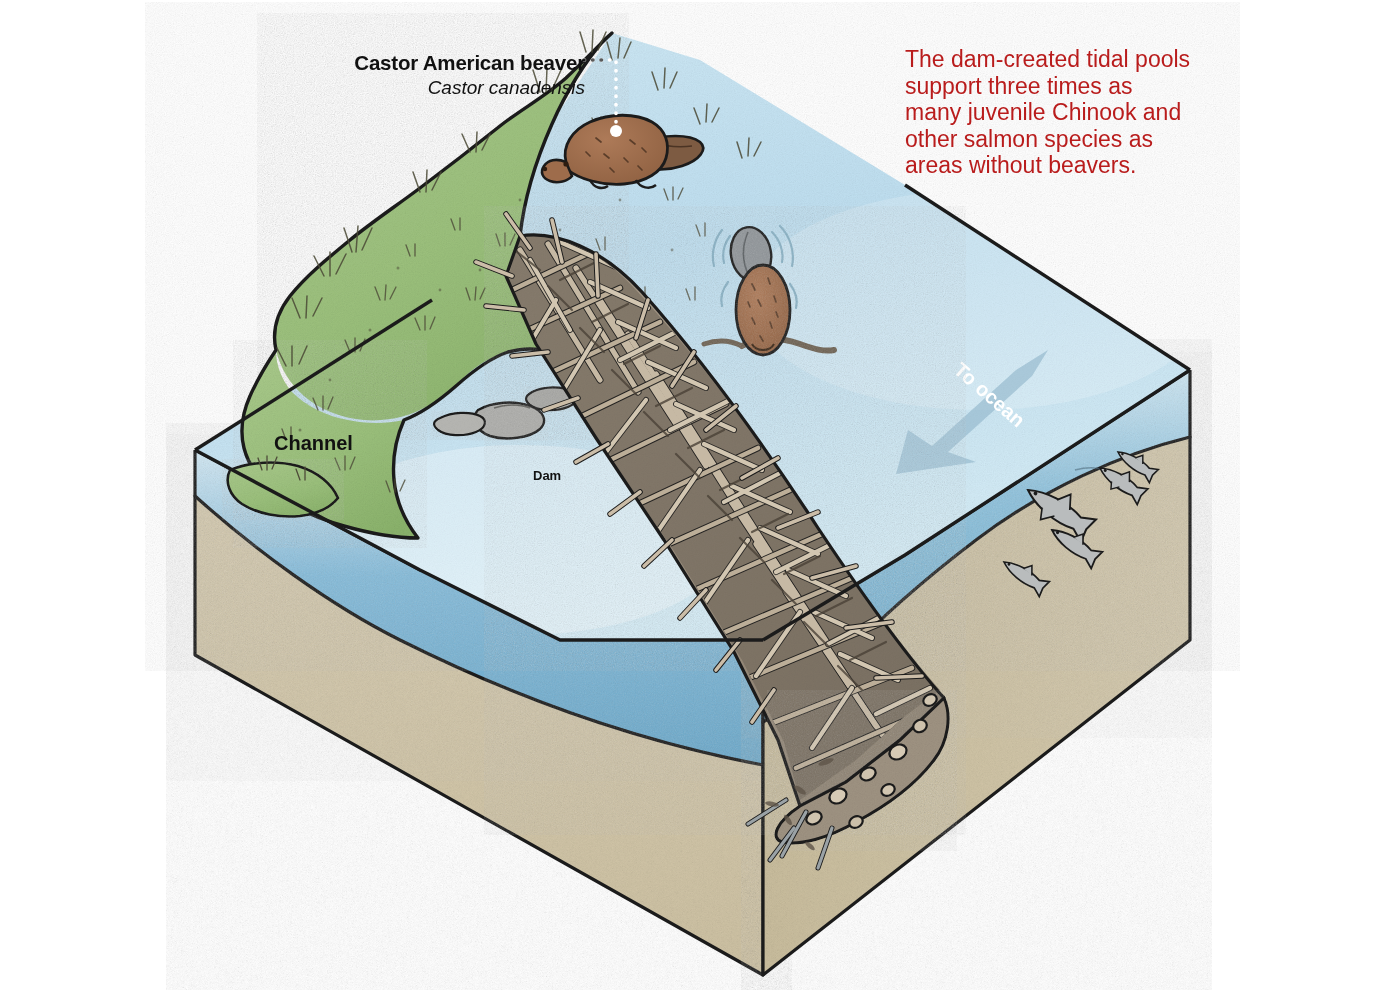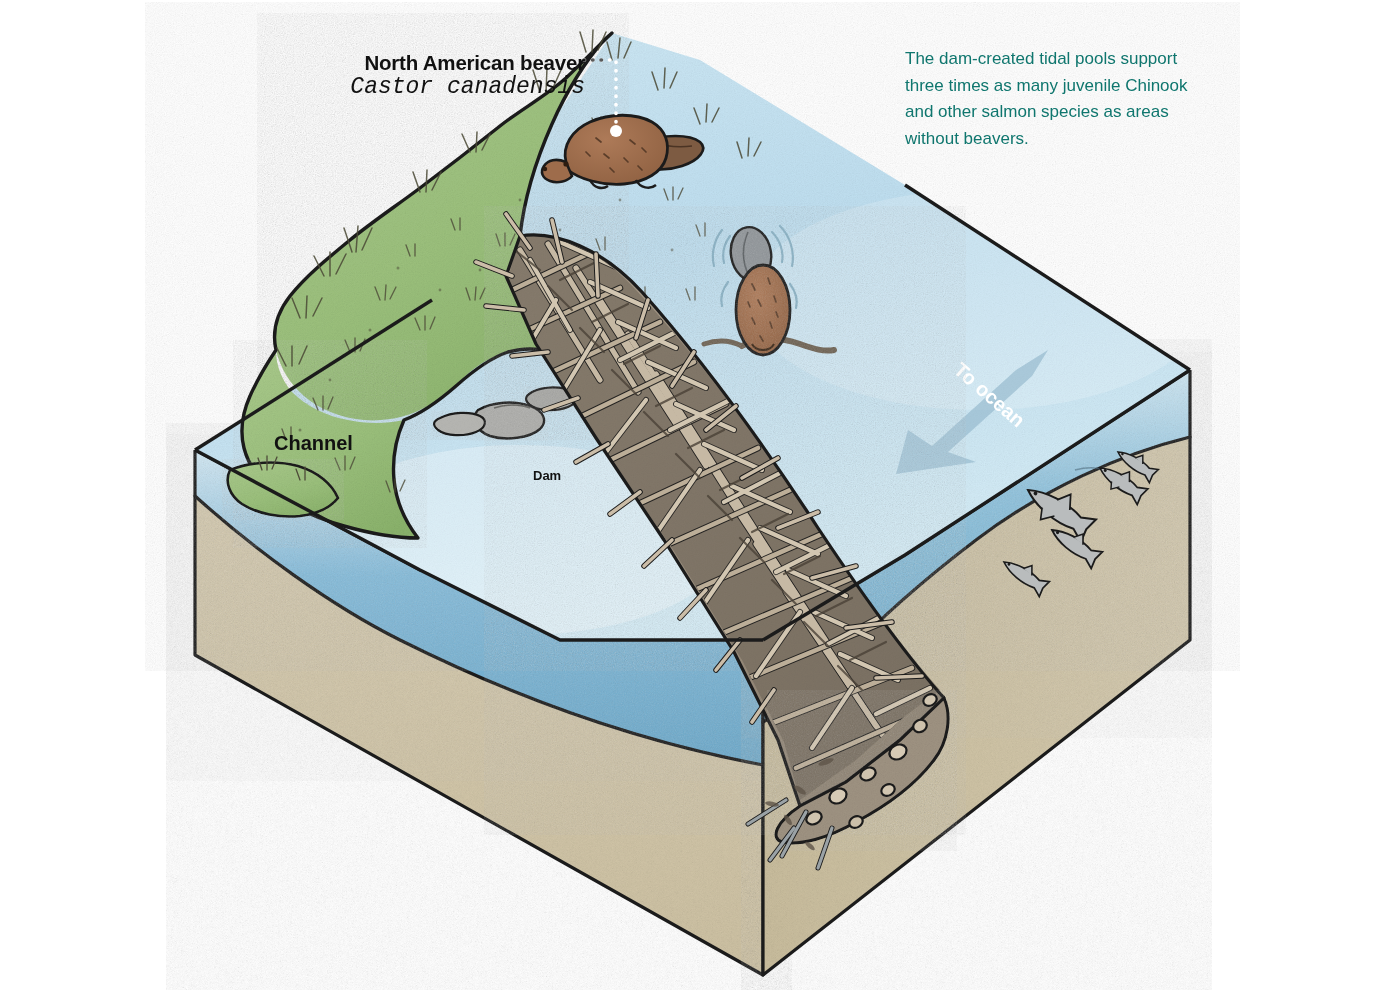--- a/index.html
+++ b/index.html
@@ -8,27 +8,27 @@
   #stage{position:relative;width:1382px;height:990px;background:#fff;}
   svg#scene{position:absolute;left:0;top:0;width:1382px;height:990px;}
 
   .lbl{position:absolute;color:#111;}
   #label-beaver-common{
     left:345px;top:50px;width:240px;text-align:right;
     font-size:20.5px;font-weight:bold;letter-spacing:-0.2px;line-height:25px;
   }
   #label-beaver-latin{
     left:345px;top:75px;width:240px;text-align:right;
-    font-size:23px;font-style:italic;line-height:25px;font-family:Liberation Mono, monospace;
+    font-size:19px;font-style:italic;line-height:25px;
   }
   #label-channel{left:258px;top:432px;font-size:20px;font-weight:bold;margin-left:16px;}
   #label-dam{left:533px;top:468px;font-size:13px;font-weight:bold;text-align:center;}
   #caption-note{
     left:905px;top:46px;width:290px;
-    font-size:17px;line-height:26.5px;color:#0f766e;
+    font-size:23px;line-height:26.5px;color:#b91c1c;
   }
 </style>
 </head>
 <body>
 
 <div id="stage">
 
 <svg id="scene" viewBox="0 0 1382 990">
   <defs>
 
@@ -598,19 +598,19 @@
   <g fill="none" stroke="#1b1b1b" stroke-width="3.4" stroke-linejoin="round">
     <path d="M195,450 L612,33 L700,60 L905,185 L1190,370 L763,640 Z" opacity="0"></path>
     <path d="M195,450 L432,300"></path>
     <path d="M905,185 L1190,370"></path>
     <path d="M1190,370 L905,555 L763,640"></path>
     <path d="M763,640 L560,640 L420,570 L195,450"></path>
   </g>
 
 </svg>
 
-<div class="lbl" id="label-beaver-common">North American beaver</div>
+<div class="lbl" id="label-beaver-common">Castor American beaver</div>
 <div class="lbl" id="label-beaver-latin">Castor canadensis</div>
 <div class="lbl" id="label-channel">Channel</div>
 <div class="lbl" id="label-dam">Dam</div>
 <div class="lbl" id="caption-note">The dam-created tidal pools support three times as many juvenile Chinook and other salmon species as areas without beavers.</div>
 
 </div>
 
 </body></html>

